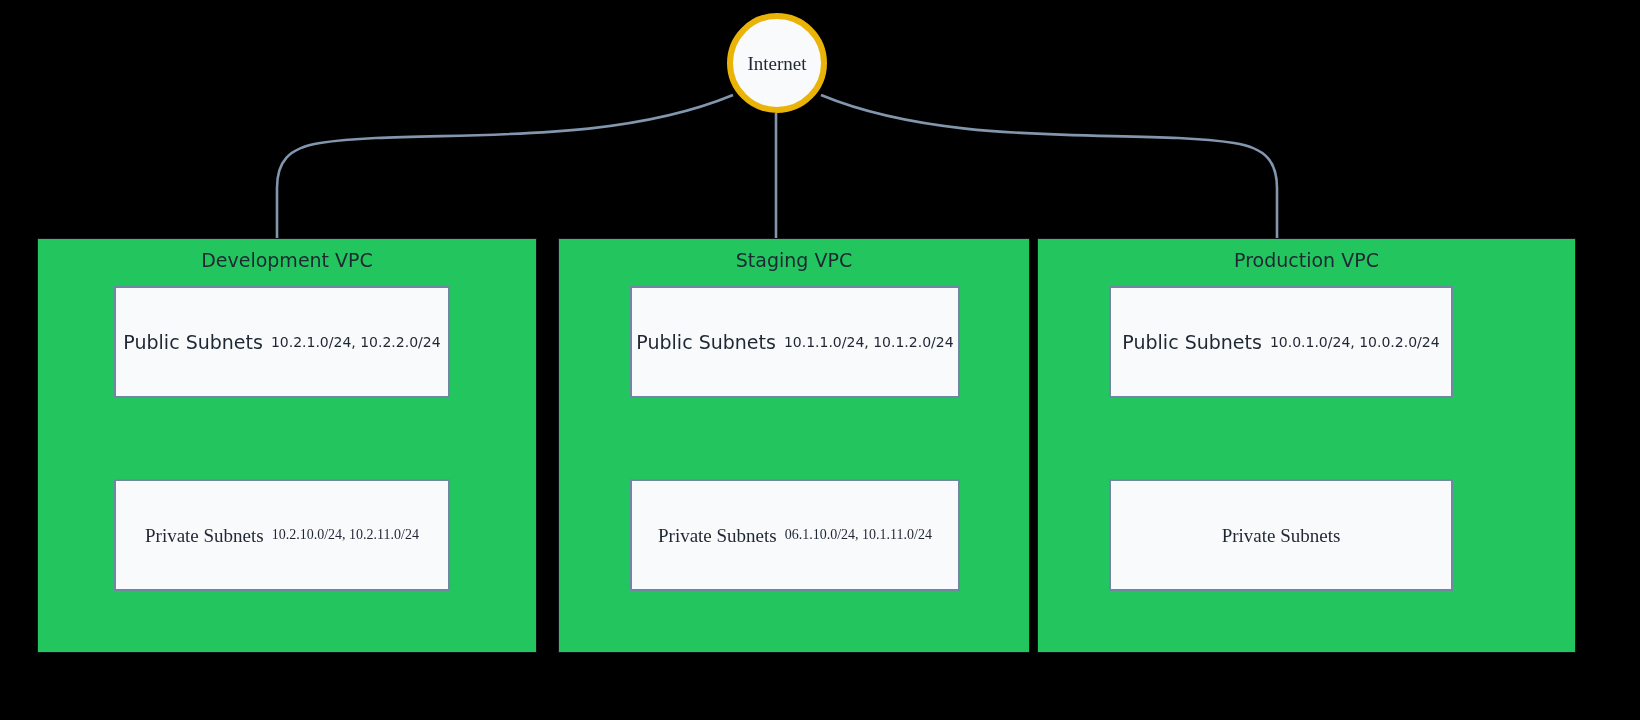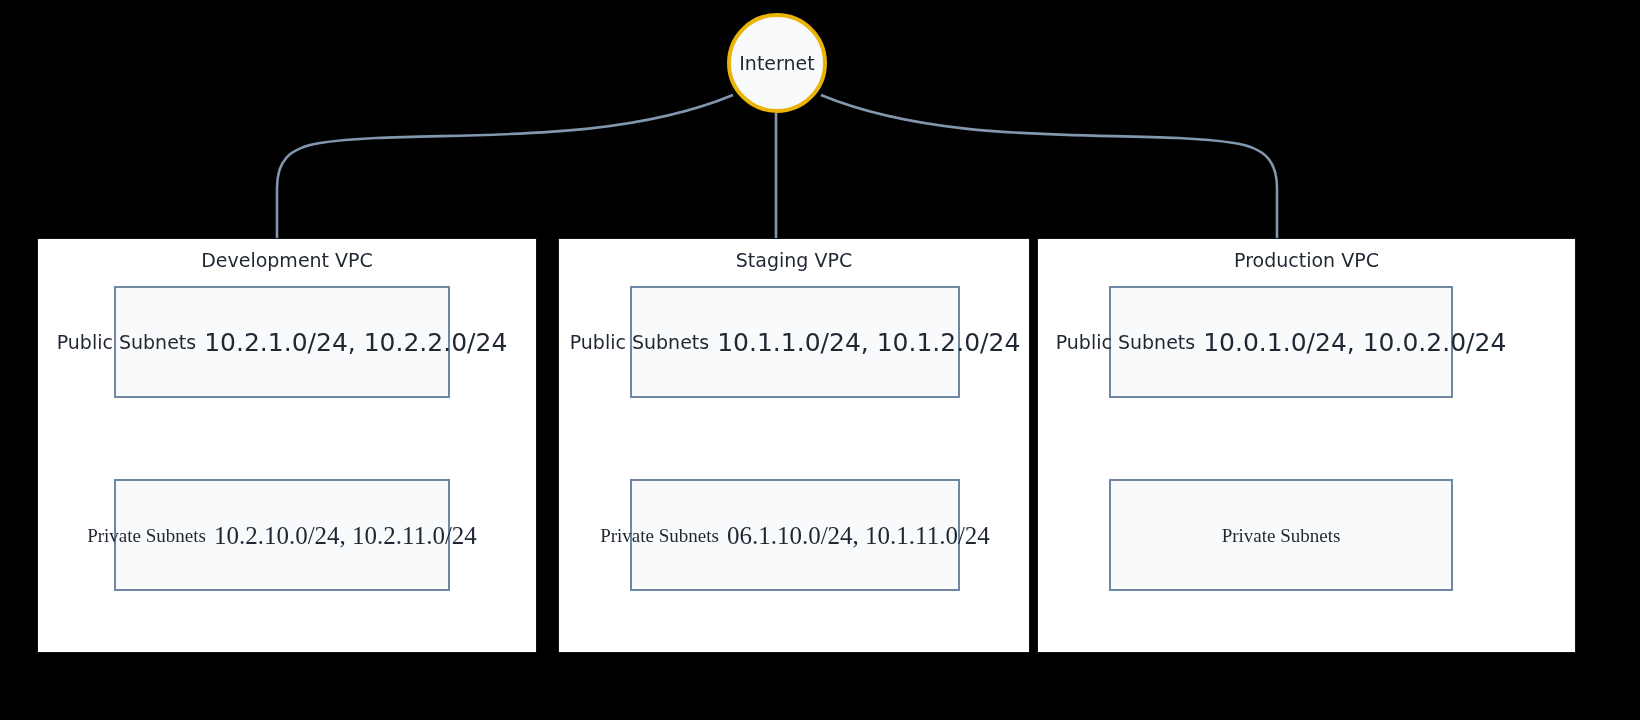--- a/index.html
+++ b/index.html
@@ -32,40 +32,41 @@
 
   
   .internet-node {
     position: absolute;
     left: 727px;
     top: 13px;
     width: 100px;
     height: 100px;
     border-radius: 50%;
     background: #f9fafc;
-    border: 4px solid #eab308;
+    border: 6px solid #eab308;
     box-sizing: border-box;
     display: flex;
     align-items: center;
     justify-content: center;
     z-index: 3;
+    font-family: Liberation Serif, serif;
   }
   .internet-label {
     font-size: 19px;
     color: #1f2733;
     line-height: 1;
     white-space: nowrap;
   }
 
   
   .vpc {
     position: absolute;
     top: 238px;
     height: 415px;
-    background: #ffffff;
+    background: #22c55e;
     border: 1px solid #101418;
     box-sizing: border-box;
     z-index: 2;
   }
   #vpc-0 { left: 37px;   width: 500px; }
   #vpc-1 { left: 558px;  width: 472px; }
   #vpc-2 { left: 1037px; width: 539px; }
 
   .vpc-title {
     position: absolute;
@@ -97,21 +98,21 @@
   #vpc-1 .subnet { left: 71px;  right: 69px; }
   #vpc-2 .subnet { left: 71px;  right: 122px; }
 
   .subnet-name {
     font-size: 19px;
     color: #1f2733;
     line-height: 1;
     white-space: nowrap;
   }
   .subnet-cidr {
-    font-size: 25px;
+    font-size: 14px;
     color: #1f2733;
     line-height: 1;
     white-space: nowrap;
   }
 </style>
 </head>
 <body>
 
 <div id="canvas">
 

